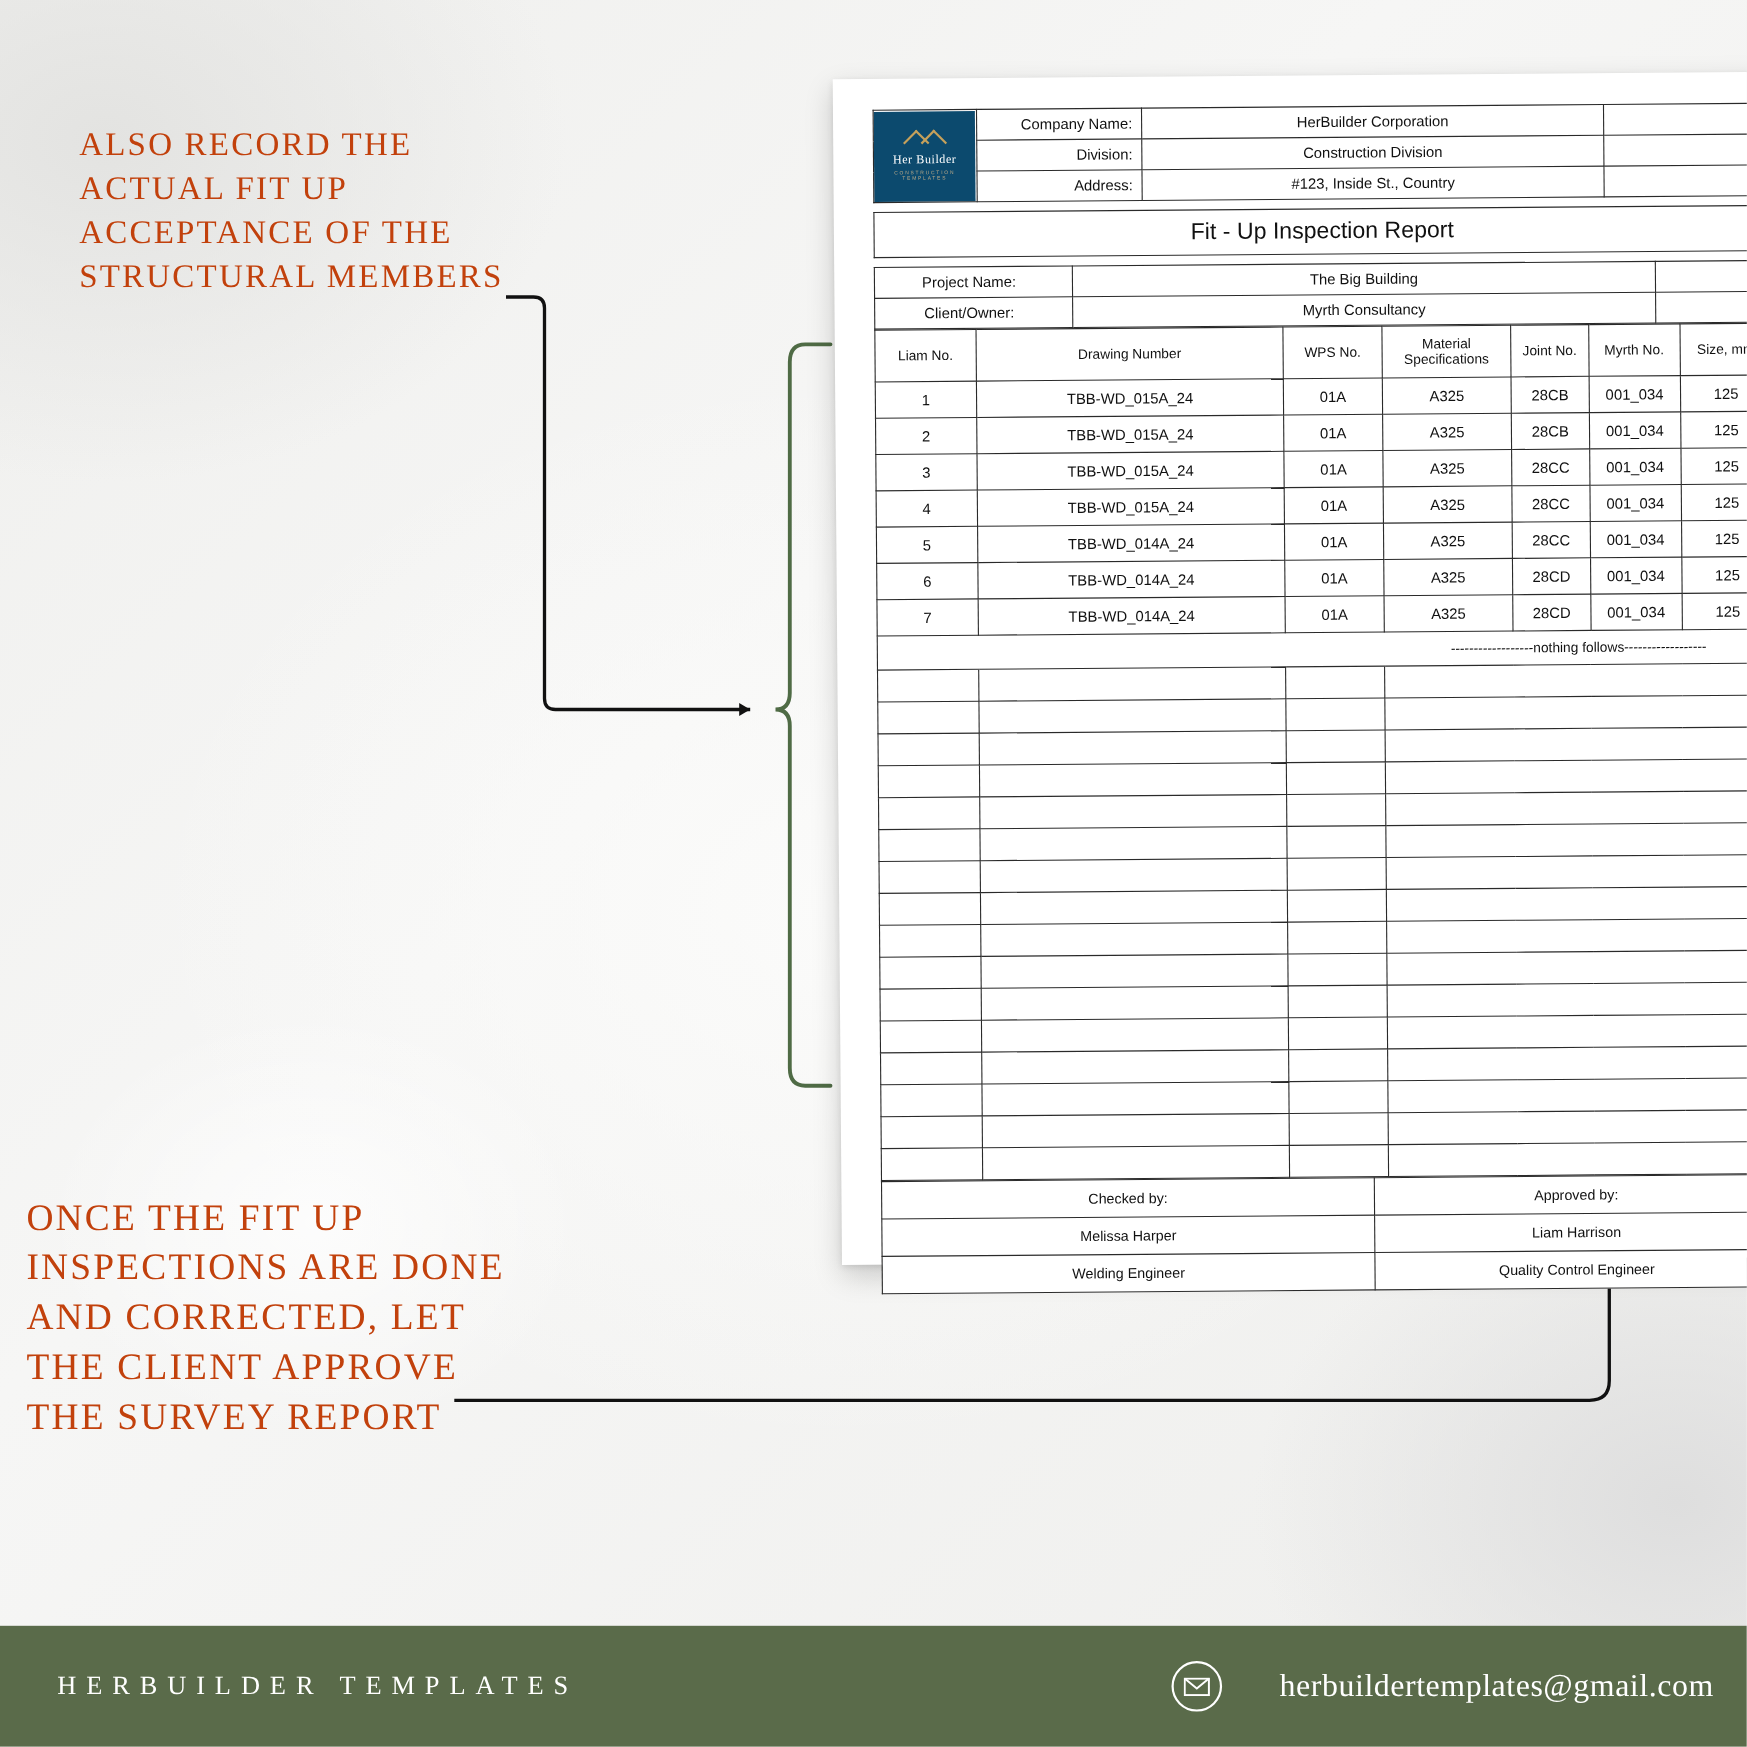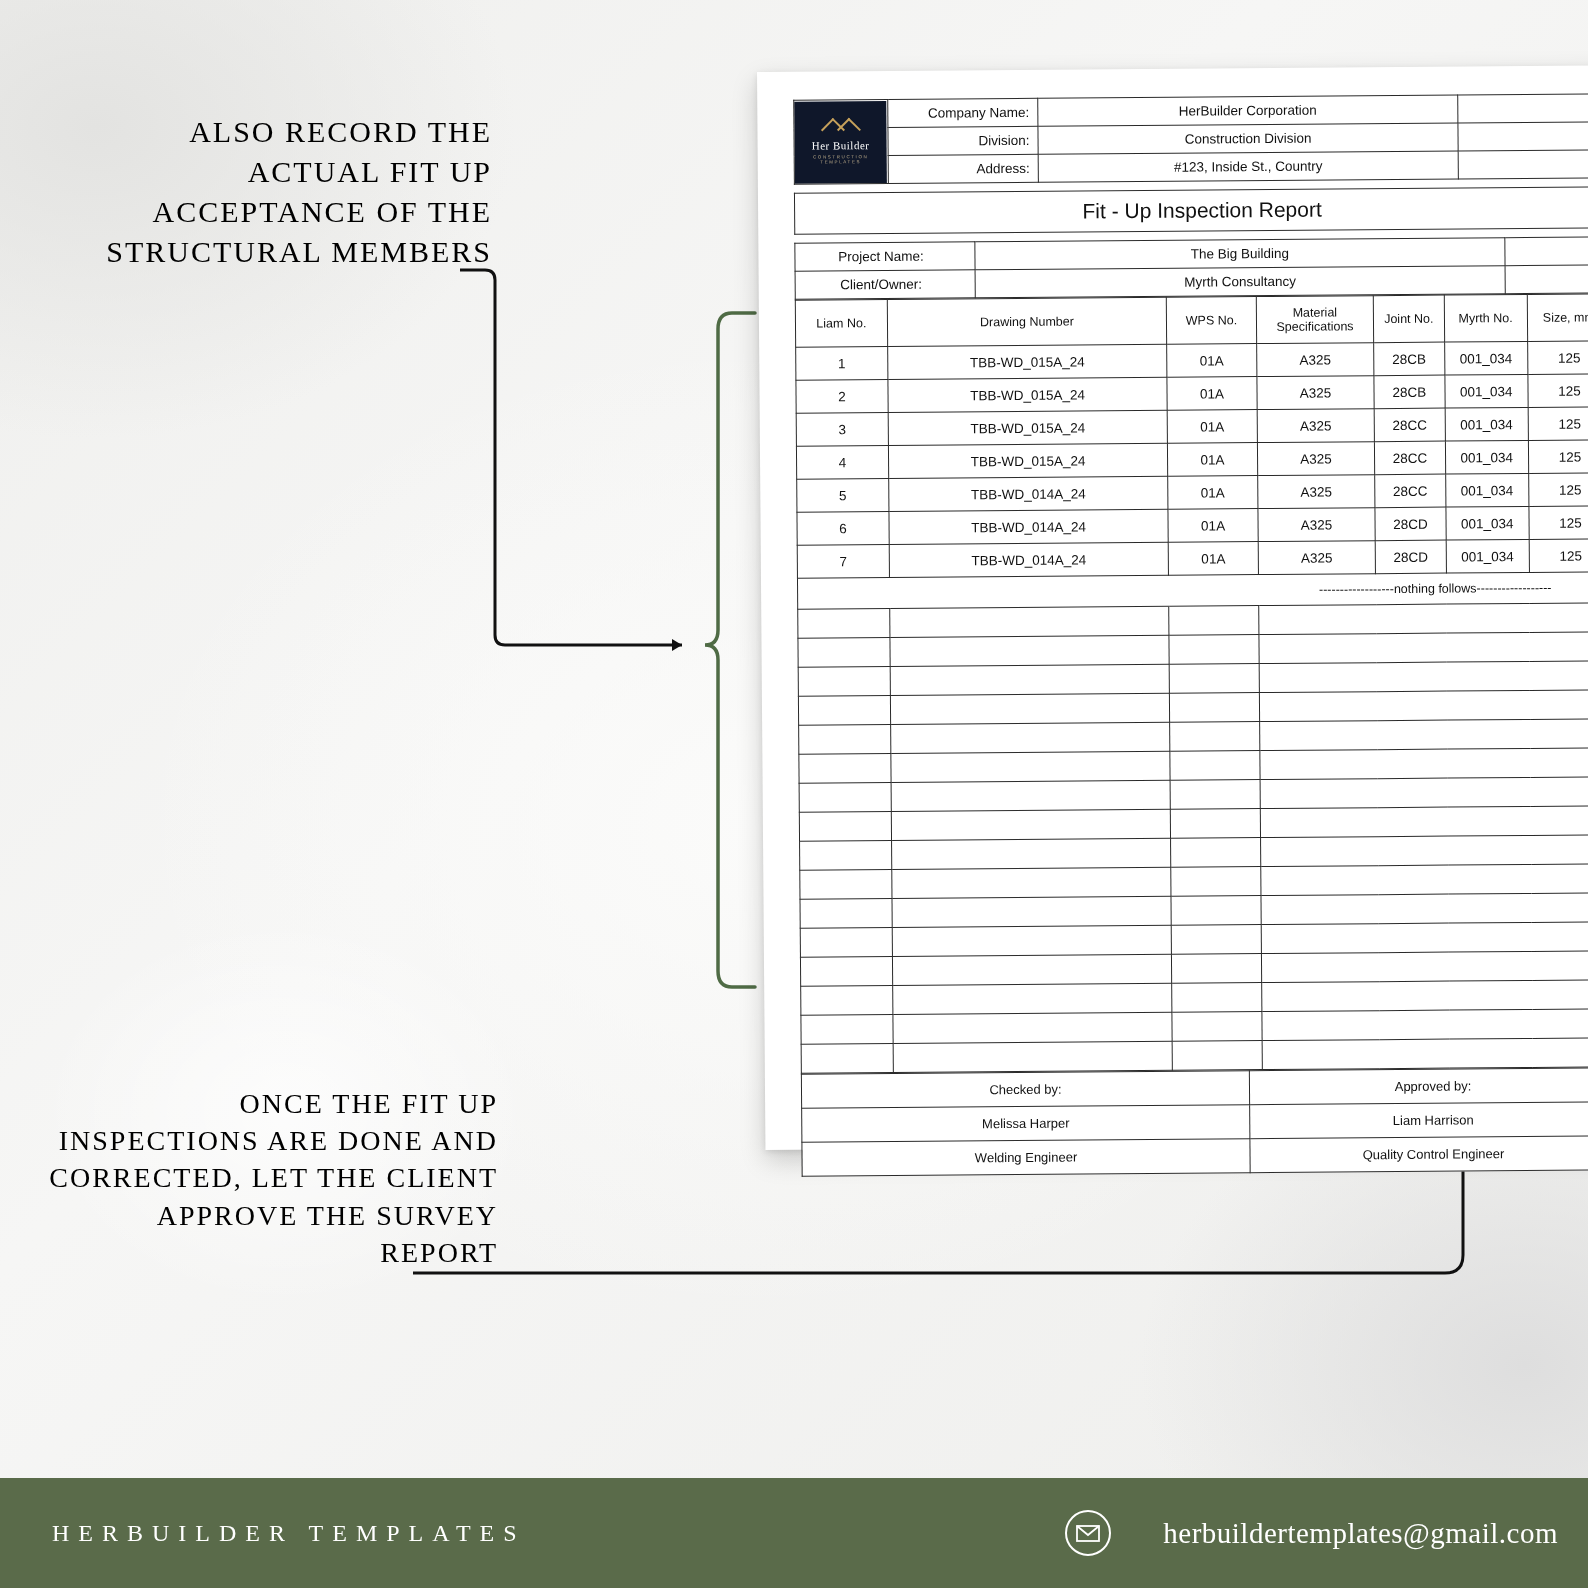--- a/index.html
+++ b/index.html
@@ -20,29 +20,29 @@
   .bg-wash2{
     position:absolute;inset:0;
     background:
       radial-gradient(ellipse 380px 300px at 18% 70%, rgba(255,255,255,.75) 0%, rgba(255,255,255,0) 65%),
       radial-gradient(ellipse 300px 240px at 78% 18%, rgba(255,255,255,.6) 0%, rgba(255,255,255,0) 65%);
   }
 
   
   .annot{
     position:absolute;
-    text-align:right;
-    color:#000000;
+    text-align:left;
+    color:#c2410c;
     font-family:"Liberation Serif", serif;
     letter-spacing:2.0px;
     line-height:1.33;
     text-transform:uppercase;
   }
   #annot-top{ left:72px; top:112px; width:420px; font-size:30px; }
-  #annot-bottom{ left:48px; top:1085px; width:450px; font-size:28px; }
+  #annot-bottom{ left:24px; top:1085px; width:450px; font-size:34px; }
 
   
   .connector{position:absolute;}
 
   
   .paper{
     position:absolute;
     left:757px; top:72px;
     width:880px; height:1078px;
     background:#ffffff;
@@ -62,21 +62,21 @@
     font-size:13.5px;
     color:#111;
     height:27px;
     text-align:center;
     vertical-align:middle;
     background:#fff;
   }
   .lbl{text-align:right;padding-right:8px;font-size:13.5px;}
   .logo-cell{width:94px;padding:0;}
   .logo{
-    width:92px;height:82px;background:#0f172a;display:flex;
+    width:92px;height:82px;background:#0c4a6e;display:flex;
     align-items:center;justify-content:center;flex-direction:column;
     color:#fff;
   }
   .logo .mark{
     width:40px;height:17px;position:relative;margin-bottom:3px;
   }
   .logo .mark:before{
     content:"";position:absolute;left:4px;top:2px;width:15px;height:15px;
     border-top:2px solid #c6a15b;border-left:2px solid #c6a15b;
     transform:rotate(45deg);

